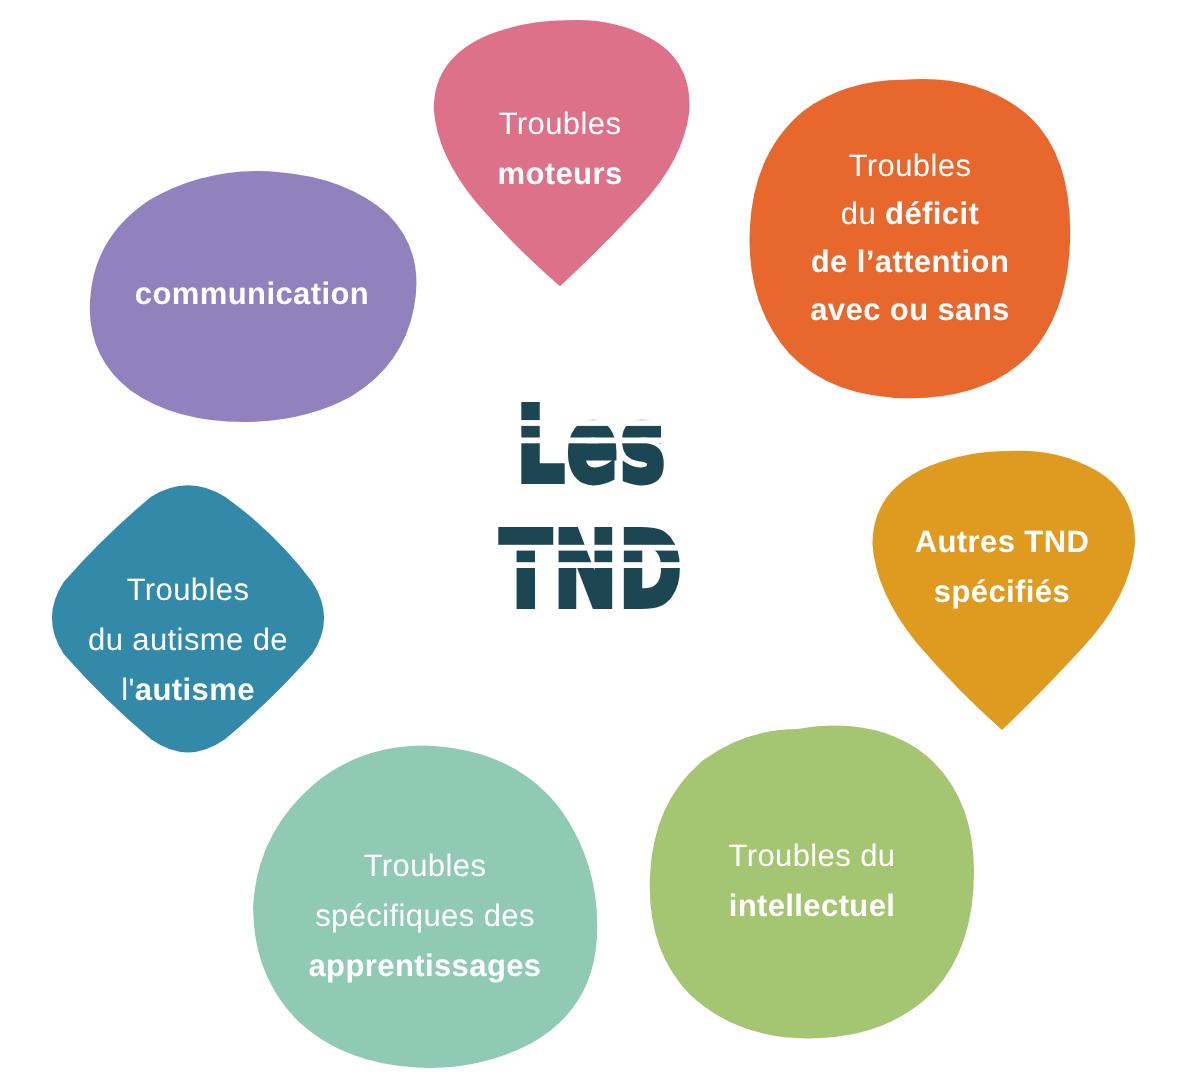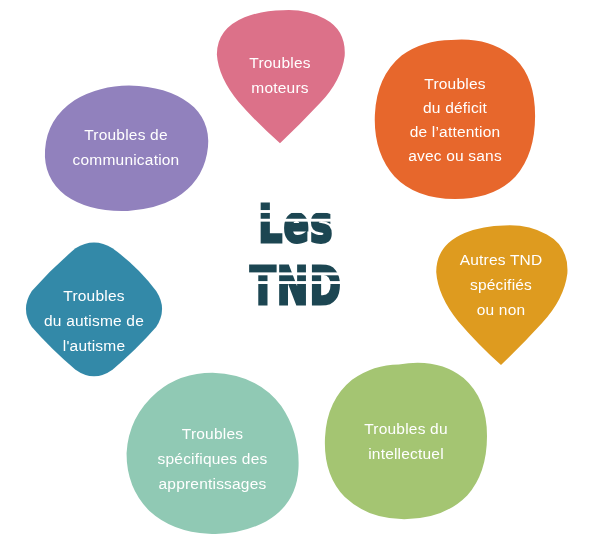--- a/index.html
+++ b/index.html
@@ -25,21 +25,21 @@
     position: absolute; inset: 0;
     display: flex; flex-direction: column;
     align-items: center; justify-content: center;
     text-align: center;
     color: #ffffff;
     font-size: 15.5px;
     line-height: 25px;
     letter-spacing: 0.2px;
   }
   .line { white-space: pre-wrap; }
-  .b { font-weight: 400; }
+  .b { font-weight: 700; }
 
   
   .blob-moteurs        { left: 203px; top: 3px;   width: 154px; height: 143px; }
   .blob-communication  { left: 34px;  top: 76px;  width: 184px; height: 142px; }
   .blob-tdah           { left: 366px; top: 33px;  width: 178px; height: 173px; }
   .blob-tdah .blob-text { line-height: 24px; }
   .blob-autisme        { left: 10px;  top: 227px; width: 168px; height: 164px; }
   .blob-autisme .blob-text { padding-top: 22px; }
   .blob-autres         { left: 422px; top: 218px; width: 158px; height: 150px; }
   .blob-autres .blob-text { padding-bottom: 18px; }
@@ -86,21 +86,20 @@
       <div class="line"><span>Troubles</span></div>
       <div class="line"><span class="b">moteurs</span></div>
     </div>
   </div>
 
   <div class="blob blob-communication">
     <svg viewBox="0 0 200 200" preserveAspectRatio="none">
       <path d="M102 190 Q60 192 34 168 Q10 144 12 104 Q14 60 44 34 Q76 10 114 14 Q152 18 174 44 Q194 70 188 110 Q182 150 154 172 Q132 188 102 190 Z" fill="#9181bd"></path>
     </svg>
     <div class="blob-text">
-      <div class="line"><span>Troubles de</span></div>
       <div class="line"><span class="b">communication</span></div>
     </div>
   </div>
 
   <div class="blob blob-tdah">
     <svg viewBox="0 0 200 200" preserveAspectRatio="none">
       <path d="M96 8 Q140 4 168 30 Q190 52 190 96 Q190 140 168 166 Q144 192 100 192 Q56 192 32 166 Q8 138 10 94 Q12 50 40 26 Q64 8 96 8 Z" fill="#e7672c"></path>
     </svg>
     <div class="blob-text">
       <div class="line"><span>Troubles</span></div>
@@ -121,21 +120,20 @@
     </div>
   </div>
 
   <div class="blob blob-autres">
     <svg viewBox="0 0 200 200" preserveAspectRatio="none">
       <path d="M100 196 Q72 170 46 138 Q20 104 18 72 Q18 36 54 20 Q78 10 104 10 Q134 8 158 22 Q186 38 184 74 Q180 108 152 140 Q126 170 100 196 Z" fill="#de9b1f"></path>
     </svg>
     <div class="blob-text">
       <div class="line"><span class="b">Autres TND</span></div>
       <div class="line"><span class="b">spécifiés</span></div>
-      <div class="line"><span class="b">ou non</span></div>
     </div>
   </div>
 
   <div class="blob blob-apprentissages">
     <svg viewBox="0 0 200 200" preserveAspectRatio="none">
       <path d="M100 10 Q148 12 172 48 Q192 80 190 120 Q188 160 156 180 Q128 196 96 194 Q58 192 34 168 Q10 142 10 102 Q12 60 42 32 Q66 10 100 10 Z" fill="#90c9b4"></path>
     </svg>
     <div class="blob-text">
       <div class="line"><span>Troubles</span></div>
       <div class="line"><span>spécifiques des</span></div>

